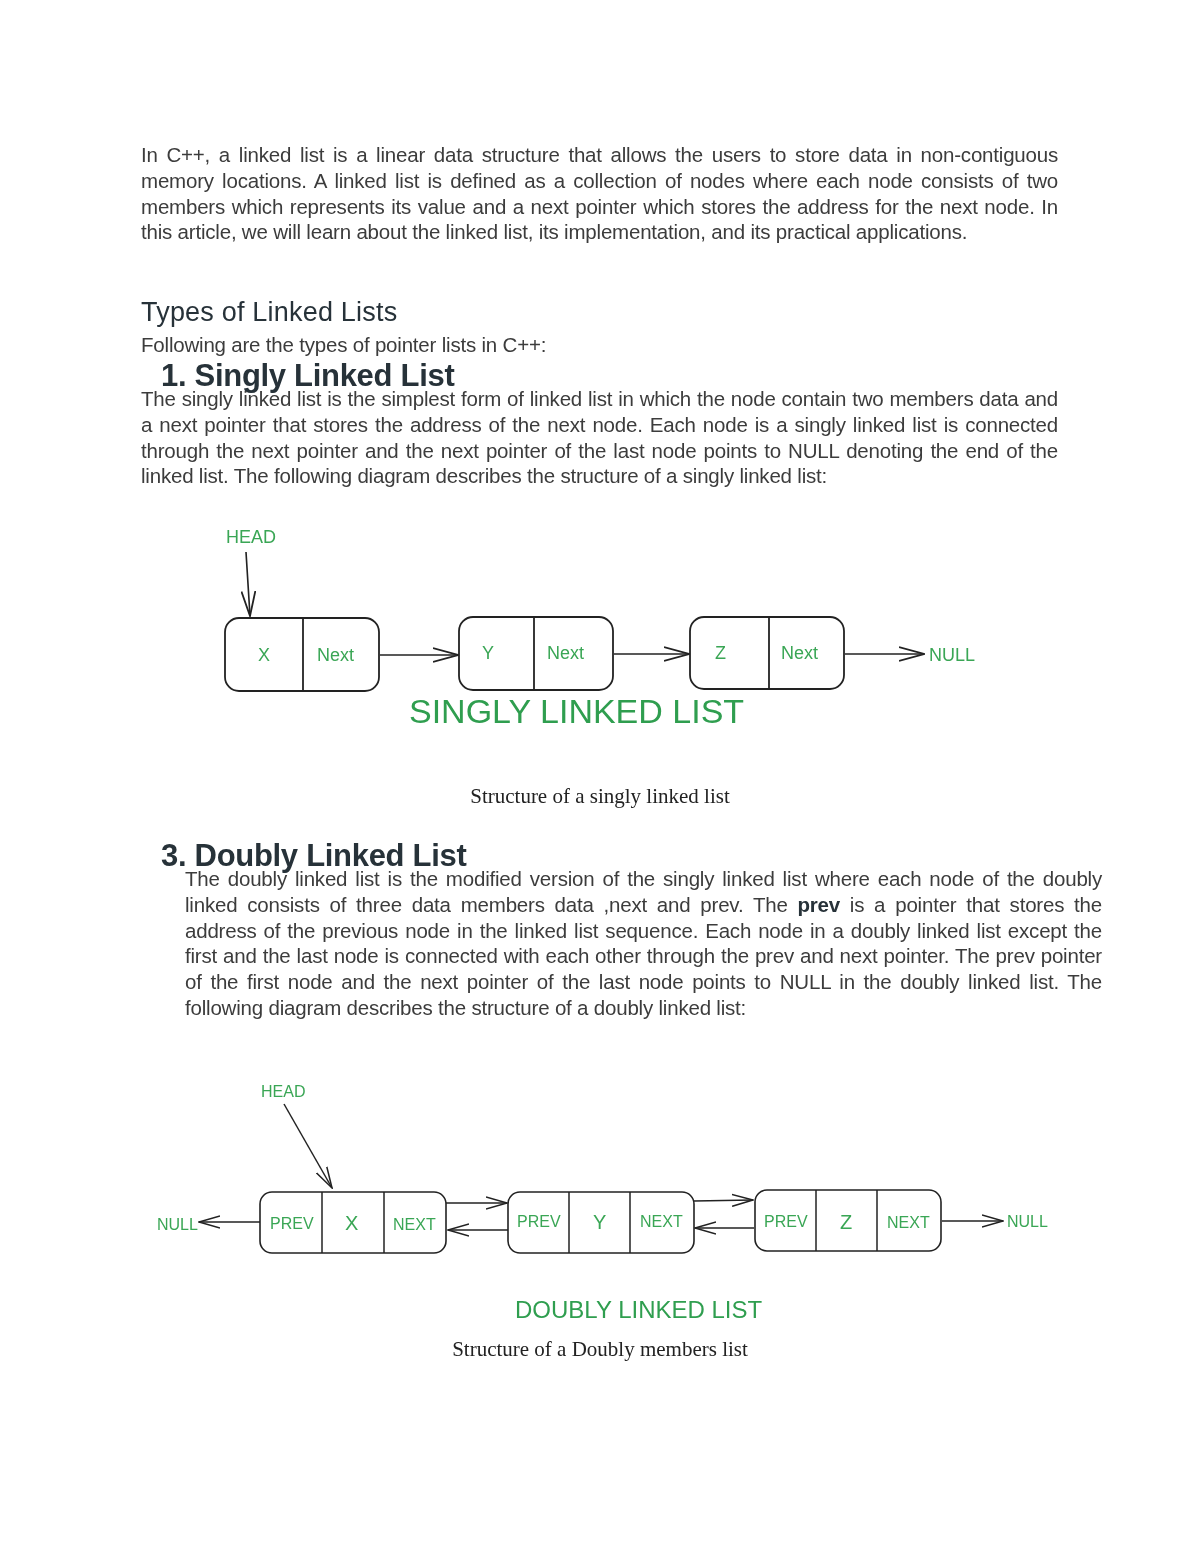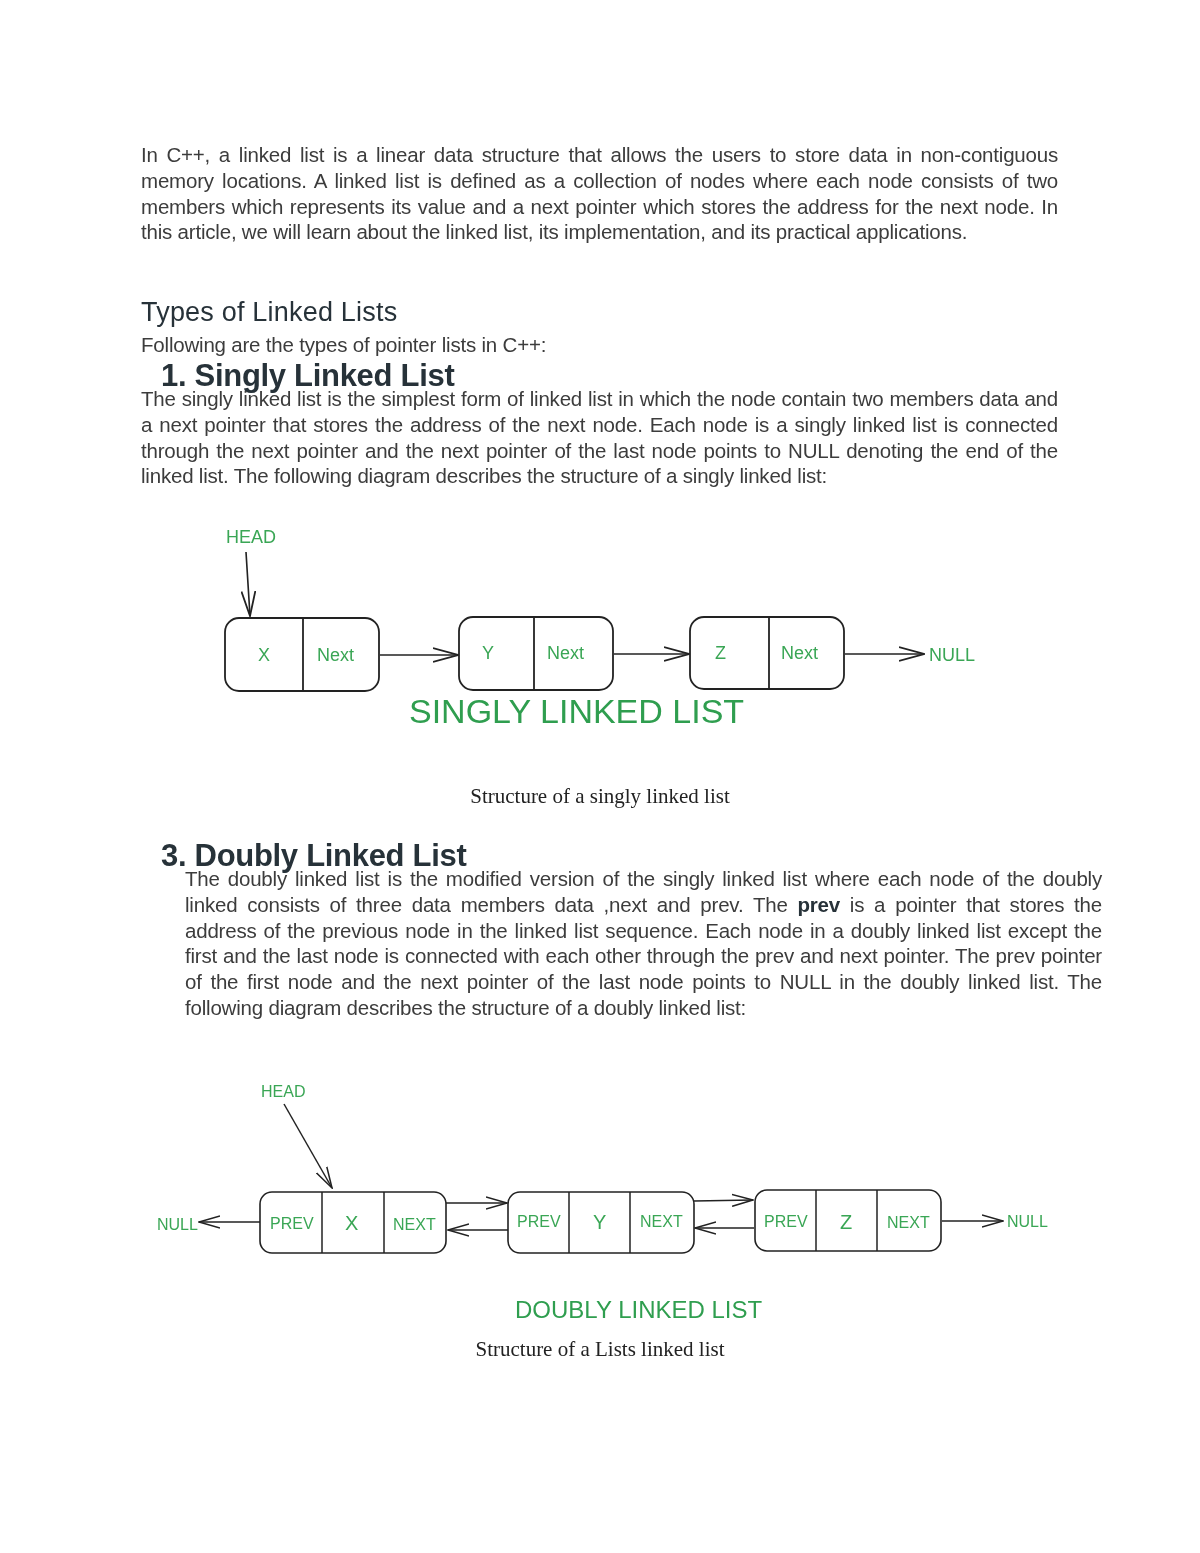--- a/index.html
+++ b/index.html
@@ -139,15 +139,15 @@
       <line x1="877" y1="1190" x2="877" y2="1251" stroke="#222" stroke-width="1.5"></line>
       <text x="764" y="1227" font-size="16">PREV</text>
       <text x="840" y="1229" font-size="20">Z</text>
       <text x="887" y="1228" font-size="16">NEXT</text>
     </g>
     <line x1="942" y1="1221" x2="1003" y2="1221" stroke="#222" stroke-width="1.5" marker-end="url(#dArrow)"></line>
     <text x="1007" y="1227" font-size="16">NULL</text>
   </svg>
 
   <div class="diagram-title dt2">DOUBLY LINKED LIST</div>
-  <div class="caption cap2">Structure of a Lists linked list</div>
+  <div class="caption cap2">Structure of a Doubly members list</div>
 
 </div>
 
 </body></html>

